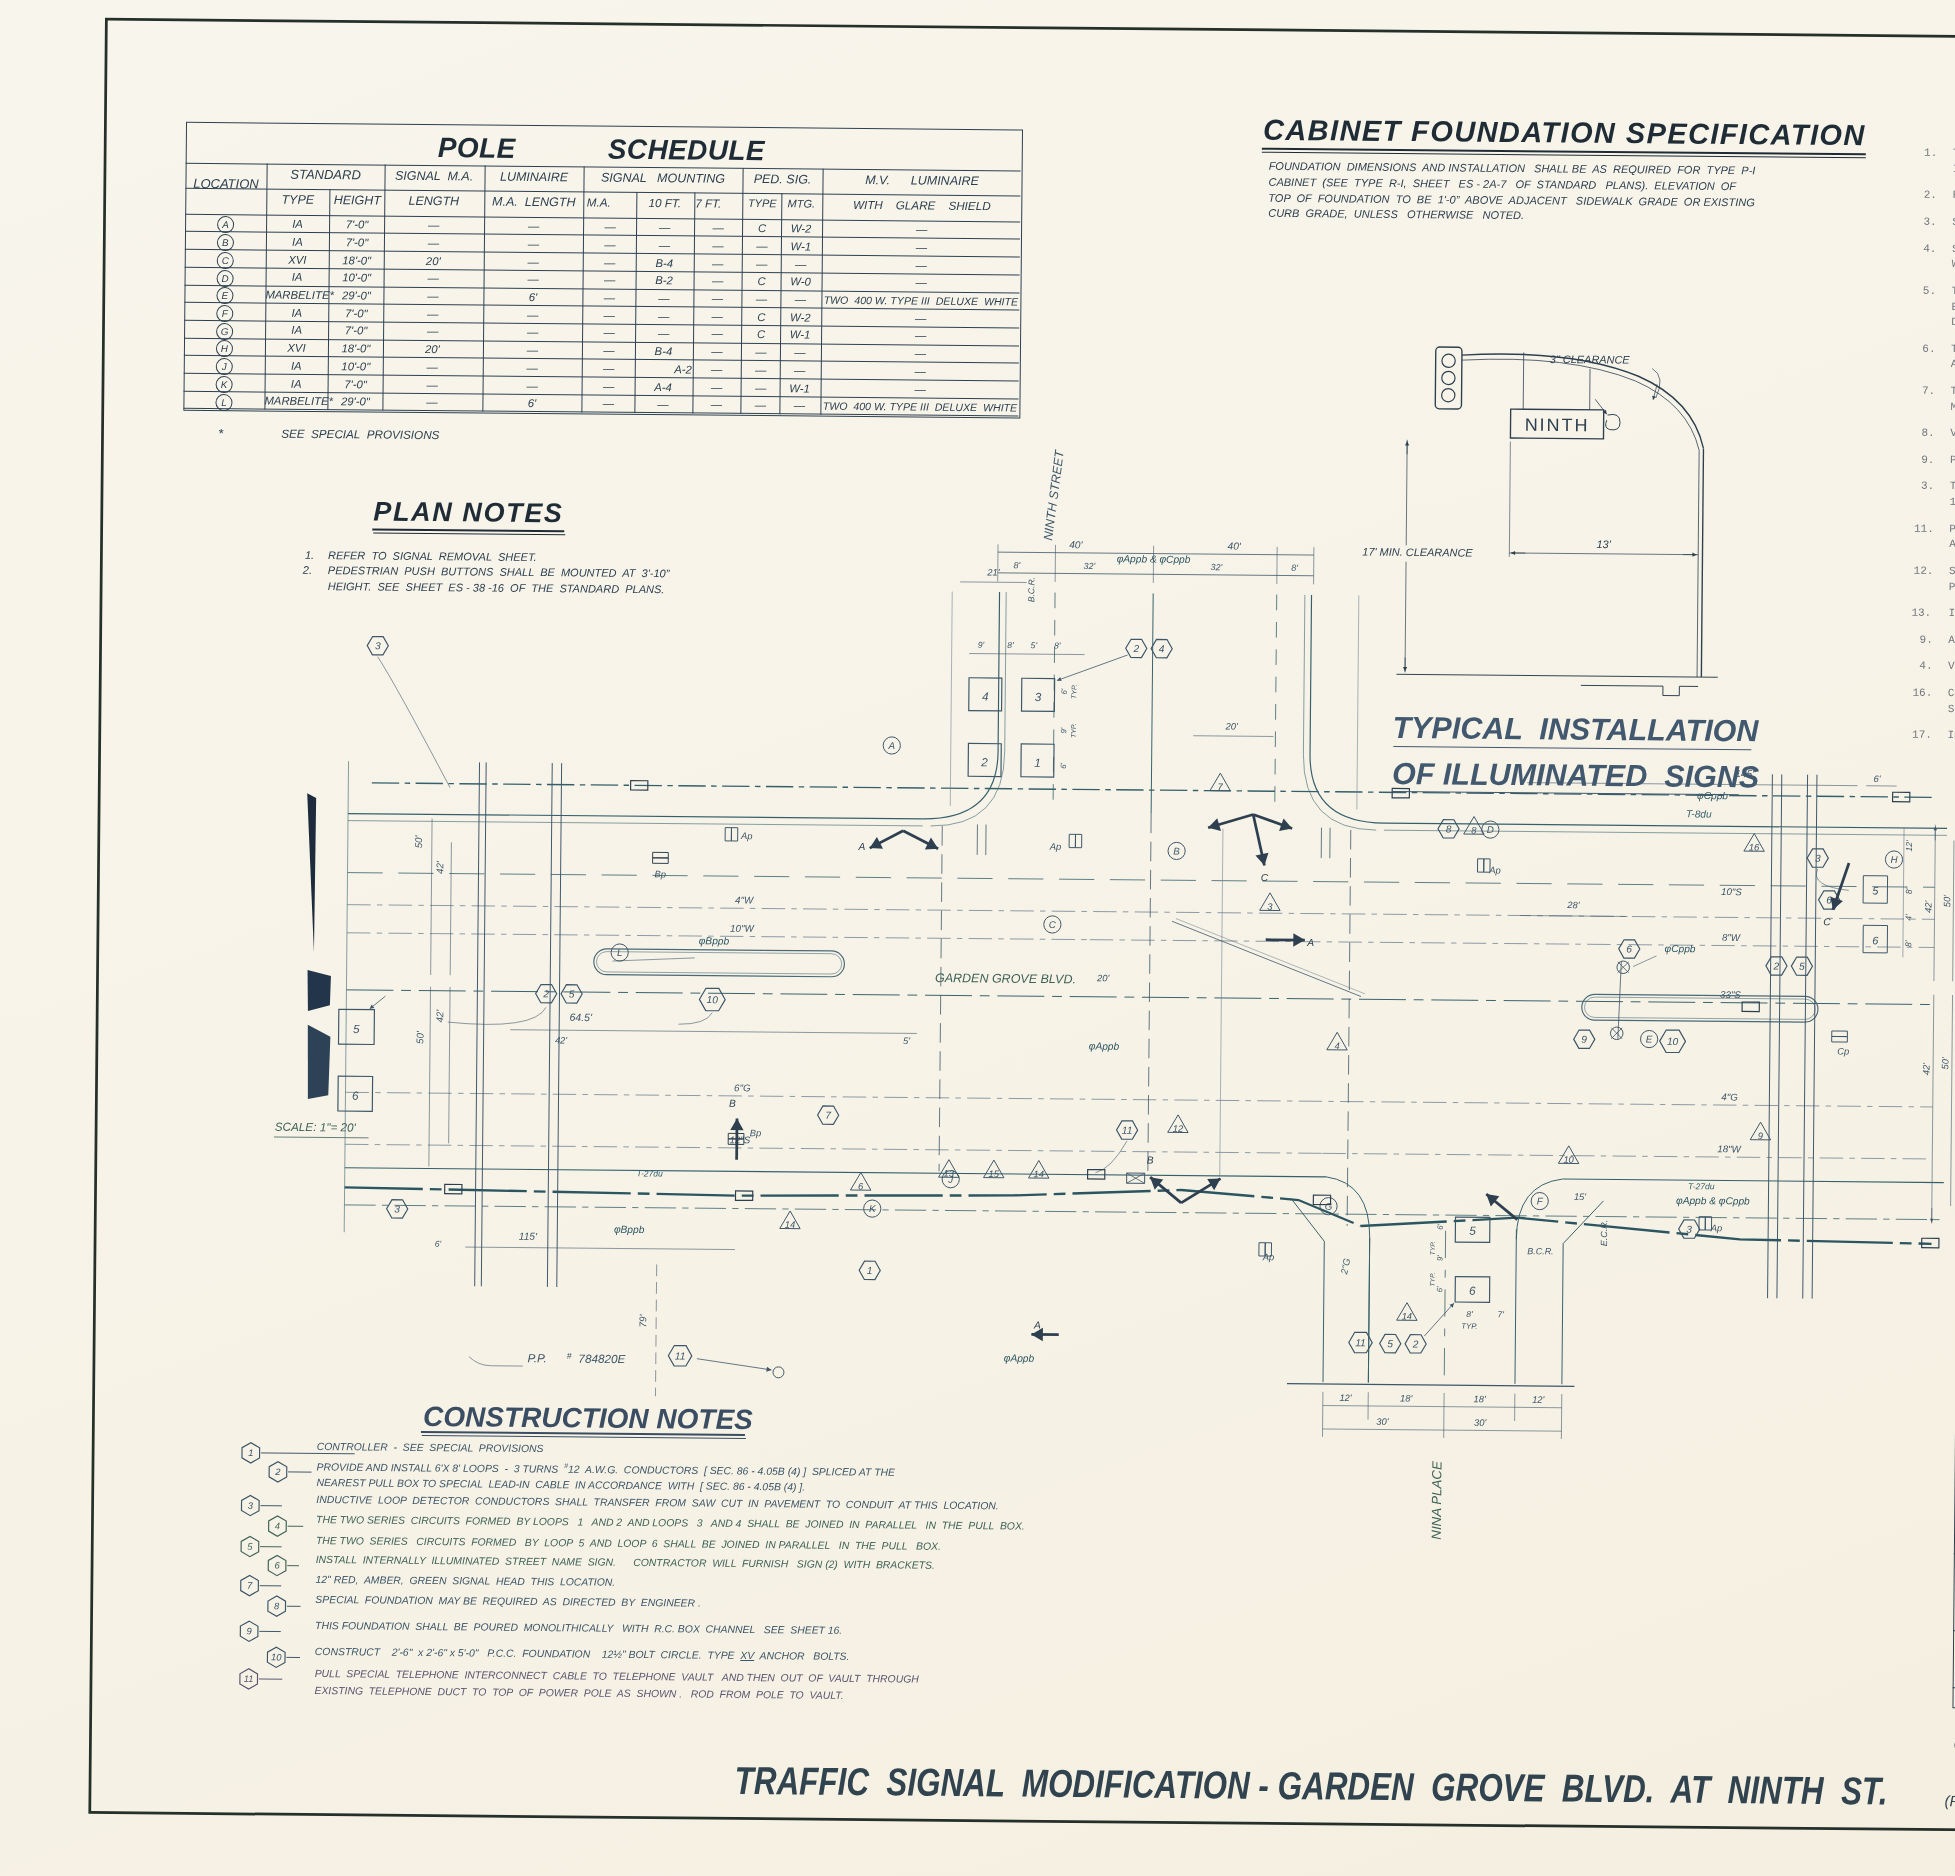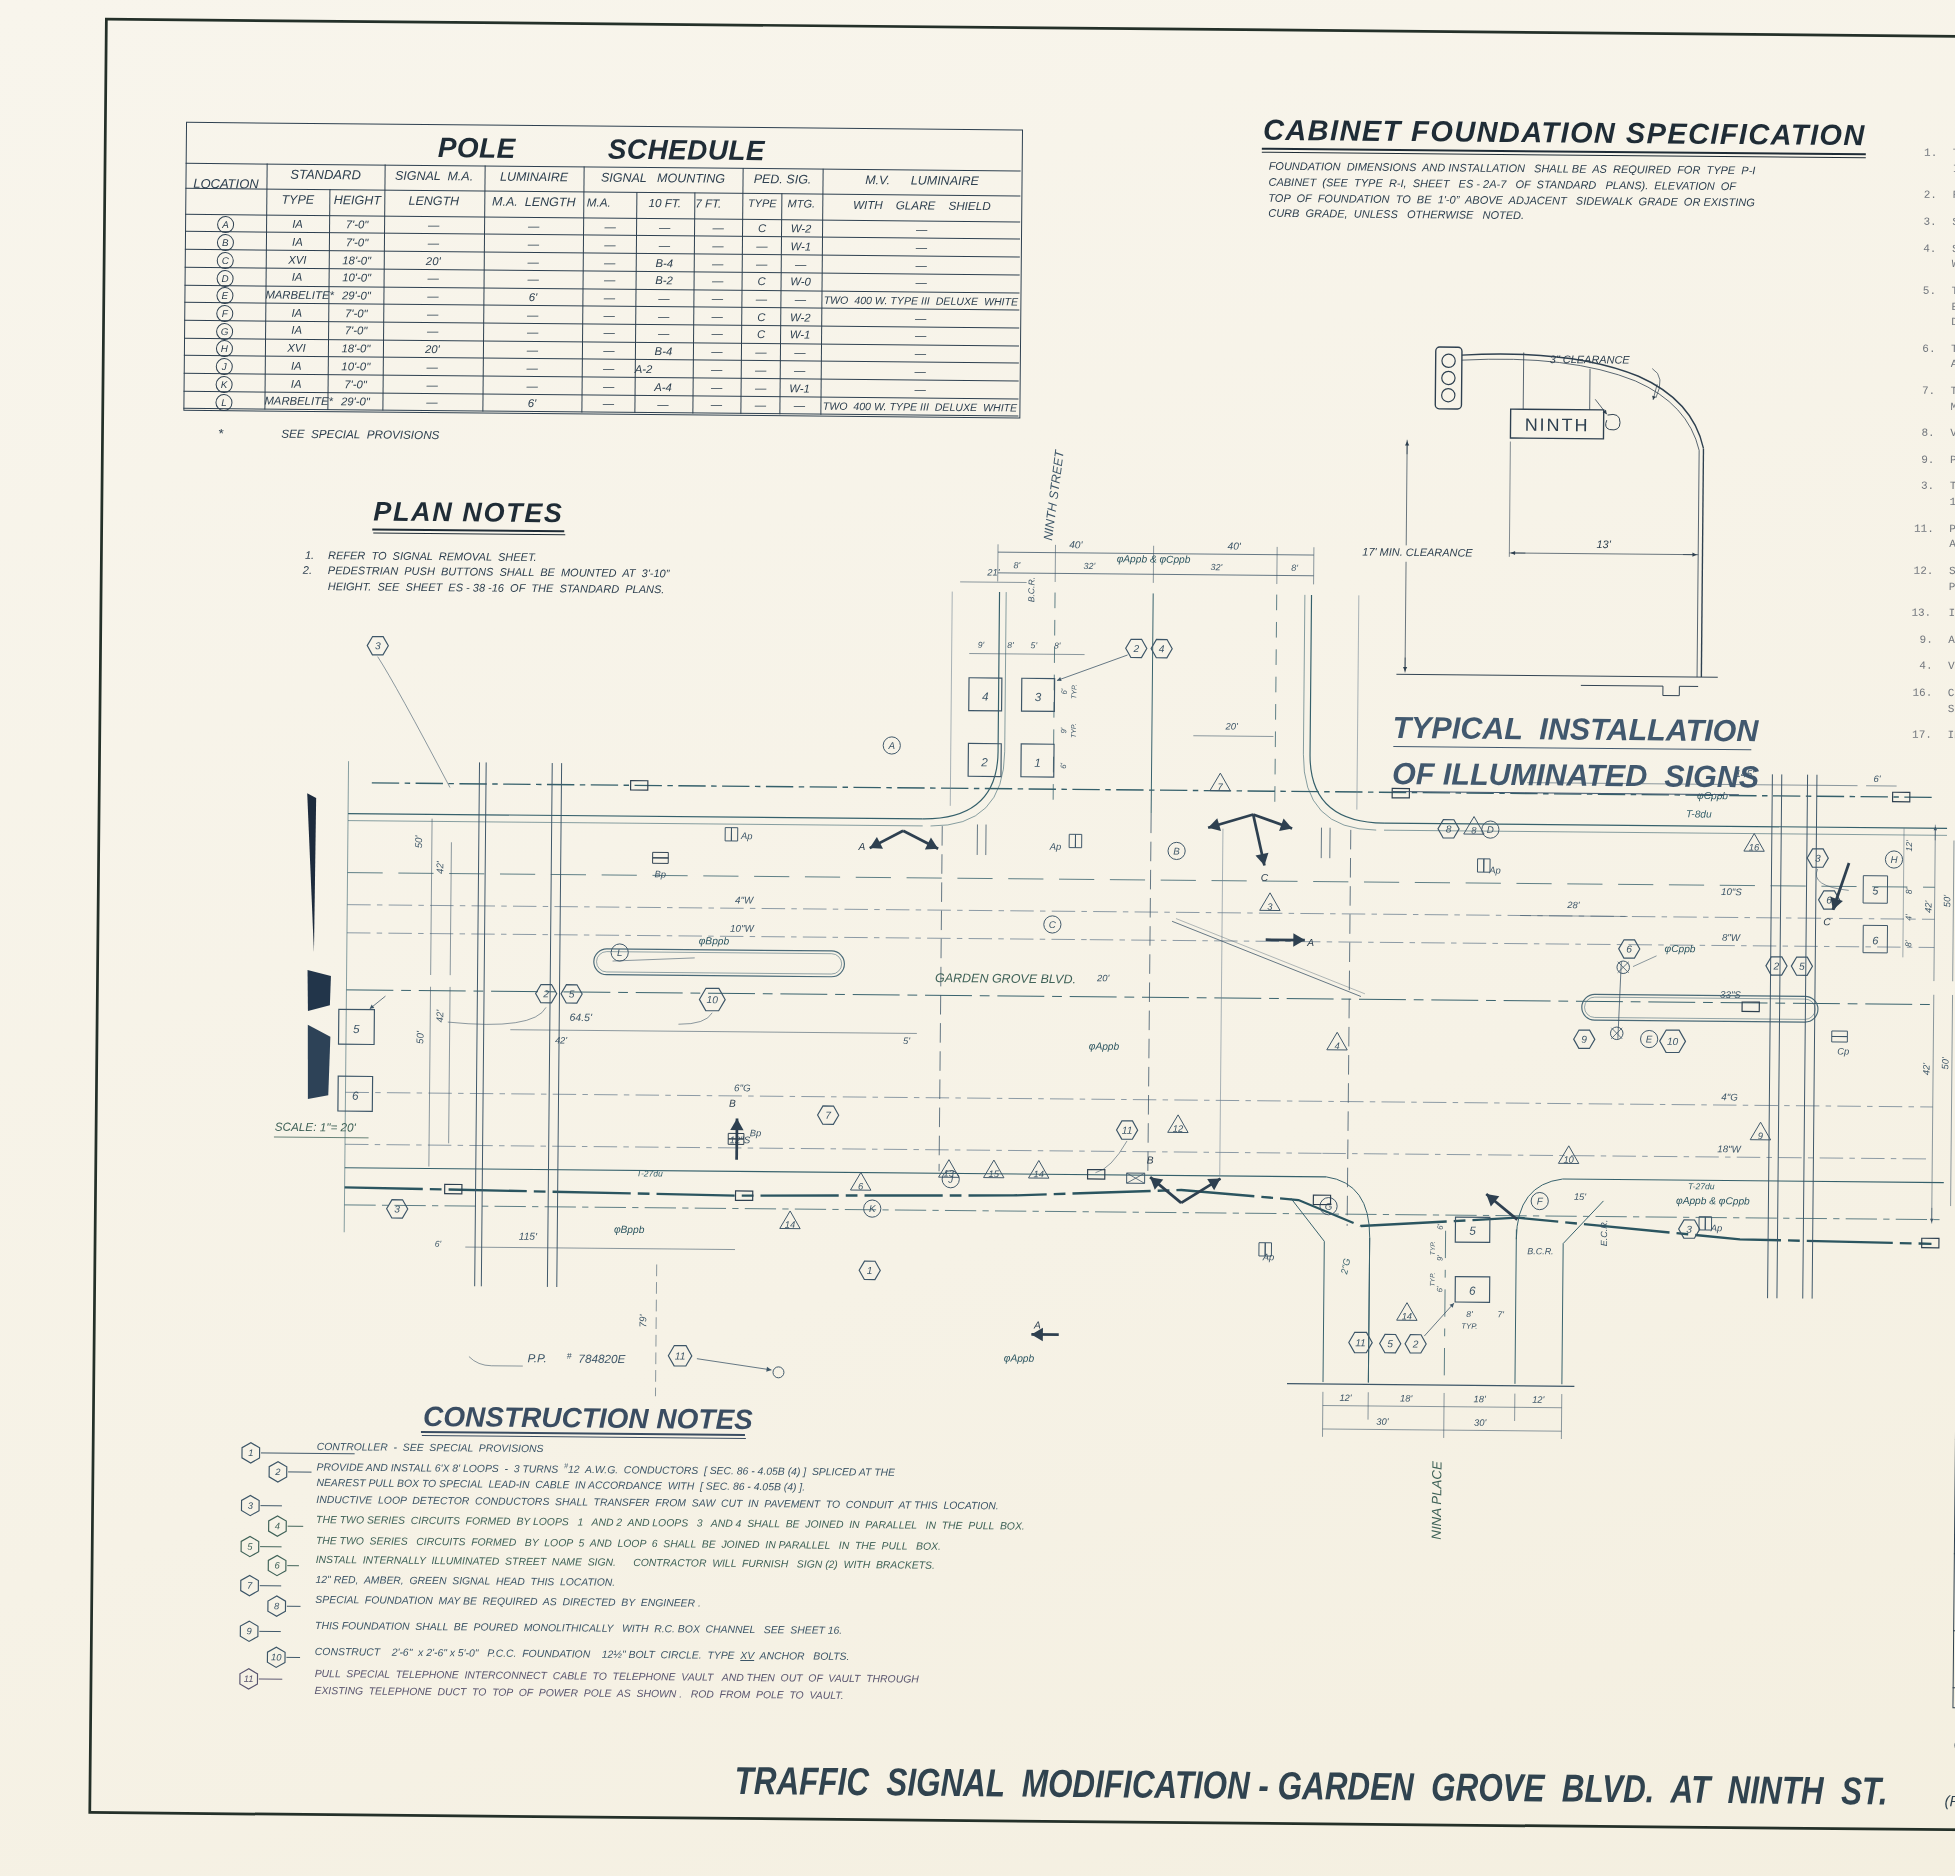--- a/index.html
+++ b/index.html
@@ -618,21 +618,21 @@
 <div class="t" style="left:591px;top:322px;width:48px;text-align:center;font-style:italic;font-size:11.3px;color:#2e4050">—</div>
 <div class="t" style="left:639px;top:322px;width:40px;text-align:center;font-style:italic;font-size:11.3px;color:#2e4050">—</div>
 <div class="t" style="left:678px;top:322px;width:40px;text-align:center;font-style:italic;font-size:11.3px;color:#2e4050">—</div>
 <div class="t" style="left:719px;top:322px;width:199px;text-align:center;font-style:italic;font-size:11.3px;color:#2e4050">—</div>
 <div style="position:absolute;left:114px;top:339px;width:15px;height:15px;border:1px solid #2e4050;border-radius:50%;text-align:center;font-style:italic;font-size:9.8px;line-height:15px;color:#2e4050">J</div>
 <div class="t" style="left:163px;top:340px;width:63px;text-align:center;font-style:italic;font-size:11.3px;color:#2e4050">IA</div>
 <div class="t" style="left:226px;top:340px;width:56px;text-align:center;font-style:italic;font-size:11.3px;color:#2e4050">10'-0"</div>
 <div class="t" style="left:281px;top:340px;width:99px;text-align:center;font-style:italic;font-size:11.3px;color:#2e4050">—</div>
 <div class="t" style="left:381px;top:340px;width:99px;text-align:center;font-style:italic;font-size:11.3px;color:#2e4050">—</div>
 <div class="t" style="left:480px;top:340px;width:54px;text-align:center;font-style:italic;font-size:11.3px;color:#2e4050">—</div>
-<div class="t" style="left:533px;top:340px;width:57px;text-align:left;font-style:italic;font-size:11.3px;color:#2e4050">A-2</div>
+<div class="t" style="left:533px;top:340px;width:57px;text-align:right;font-style:italic;font-size:11.3px;color:#2e4050">A-2</div>
 <div class="t" style="left:591px;top:340px;width:48px;text-align:center;font-style:italic;font-size:11.3px;color:#2e4050">—</div>
 <div class="t" style="left:639px;top:340px;width:40px;text-align:center;font-style:italic;font-size:11.3px;color:#2e4050">—</div>
 <div class="t" style="left:678px;top:340px;width:40px;text-align:center;font-style:italic;font-size:11.3px;color:#2e4050">—</div>
 <div class="t" style="left:719px;top:340px;width:199px;text-align:center;font-style:italic;font-size:11.3px;color:#2e4050">—</div>
 <div style="position:absolute;left:114px;top:357px;width:15px;height:15px;border:1px solid #2e4050;border-radius:50%;text-align:center;font-style:italic;font-size:9.8px;line-height:15px;color:#2e4050">K</div>
 <div class="t" style="left:163px;top:358px;width:63px;text-align:center;font-style:italic;font-size:11.3px;color:#2e4050">IA</div>
 <div class="t" style="left:226px;top:358px;width:56px;text-align:center;font-style:italic;font-size:11.3px;color:#2e4050">7'-0"</div>
 <div class="t" style="left:281px;top:358px;width:99px;text-align:center;font-style:italic;font-size:11.3px;color:#2e4050">—</div>
 <div class="t" style="left:381px;top:358px;width:99px;text-align:center;font-style:italic;font-size:11.3px;color:#2e4050">—</div>
 <div class="t" style="left:480px;top:358px;width:54px;text-align:center;font-style:italic;font-size:11.3px;color:#2e4050">—</div>

